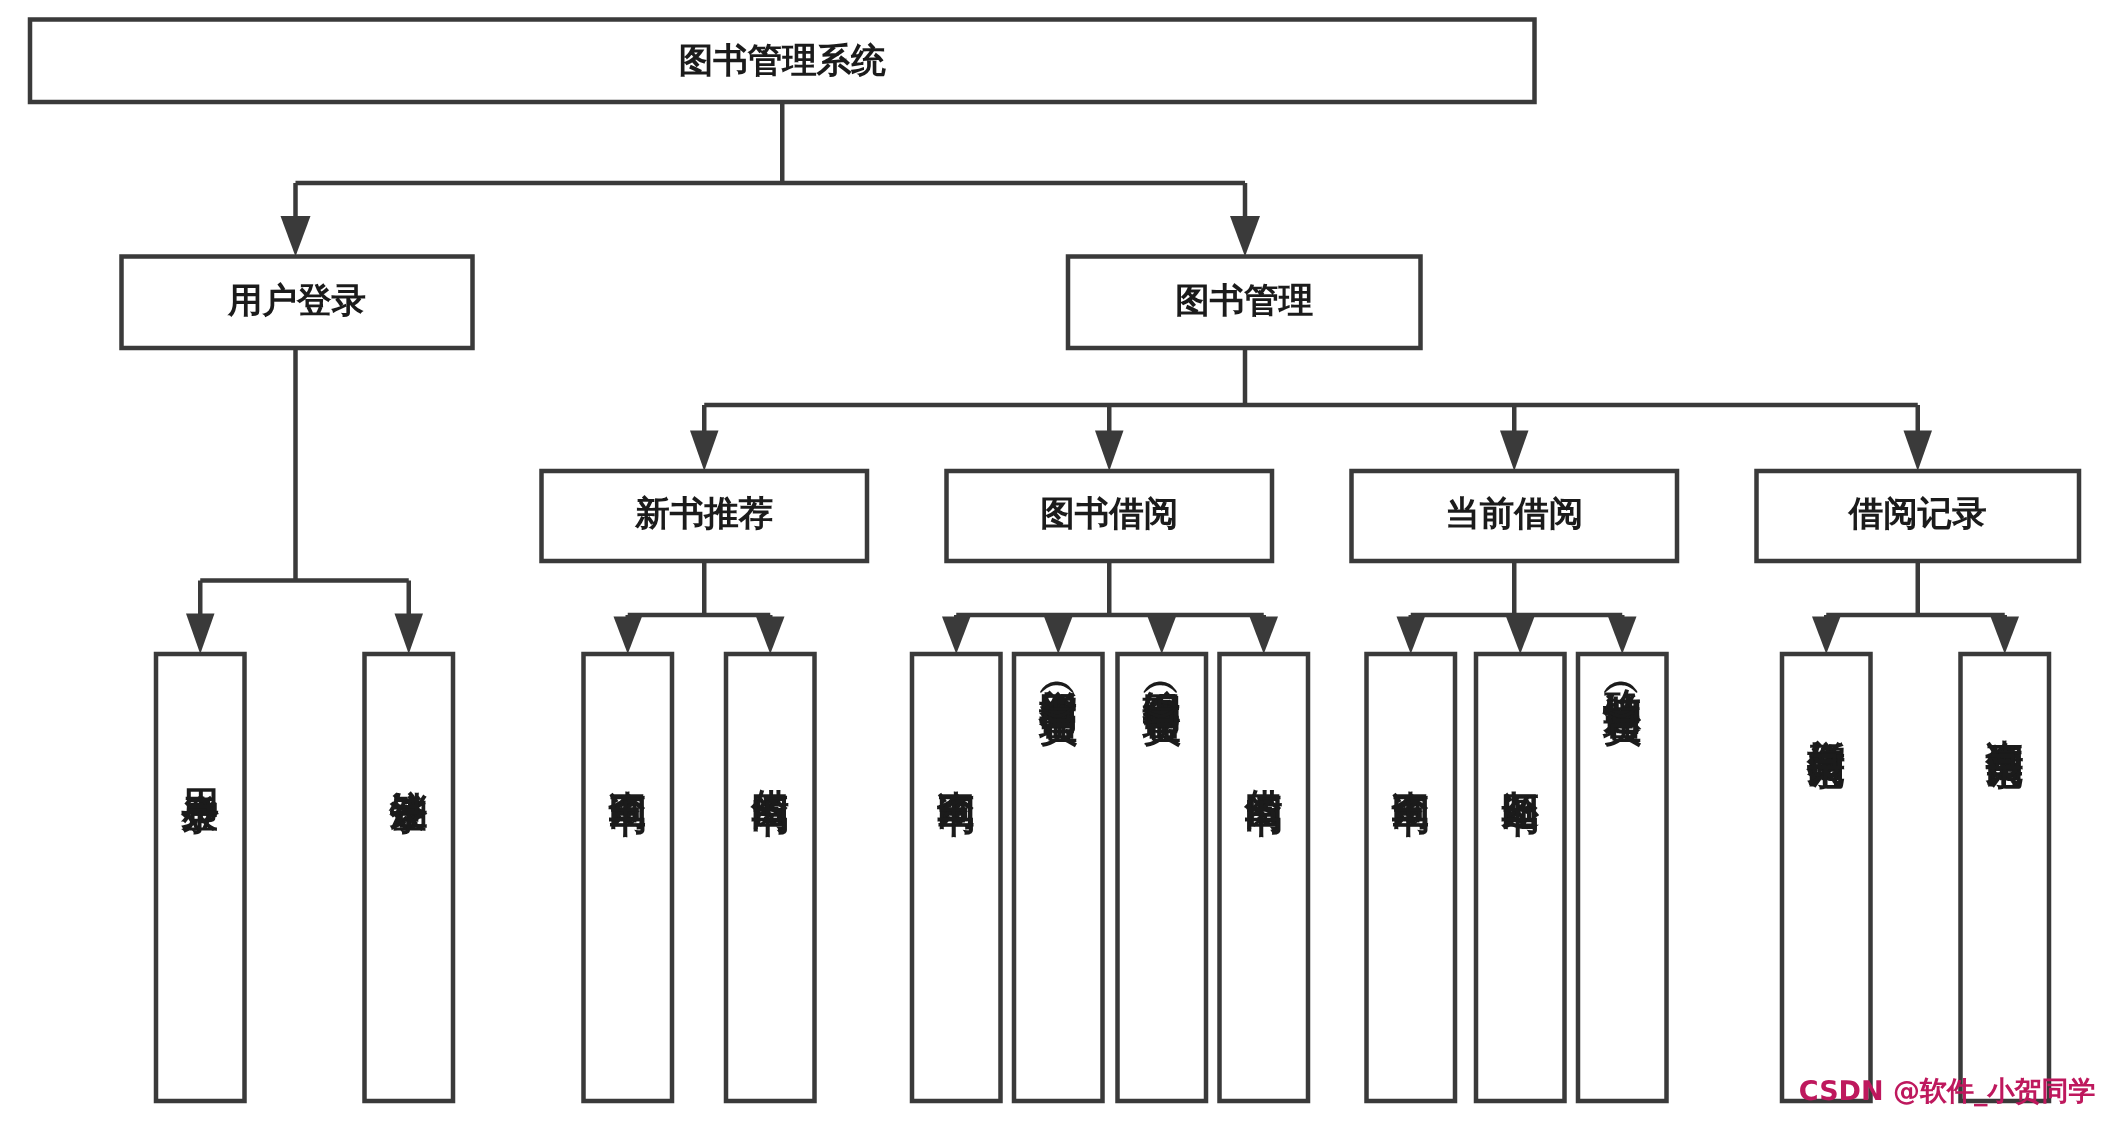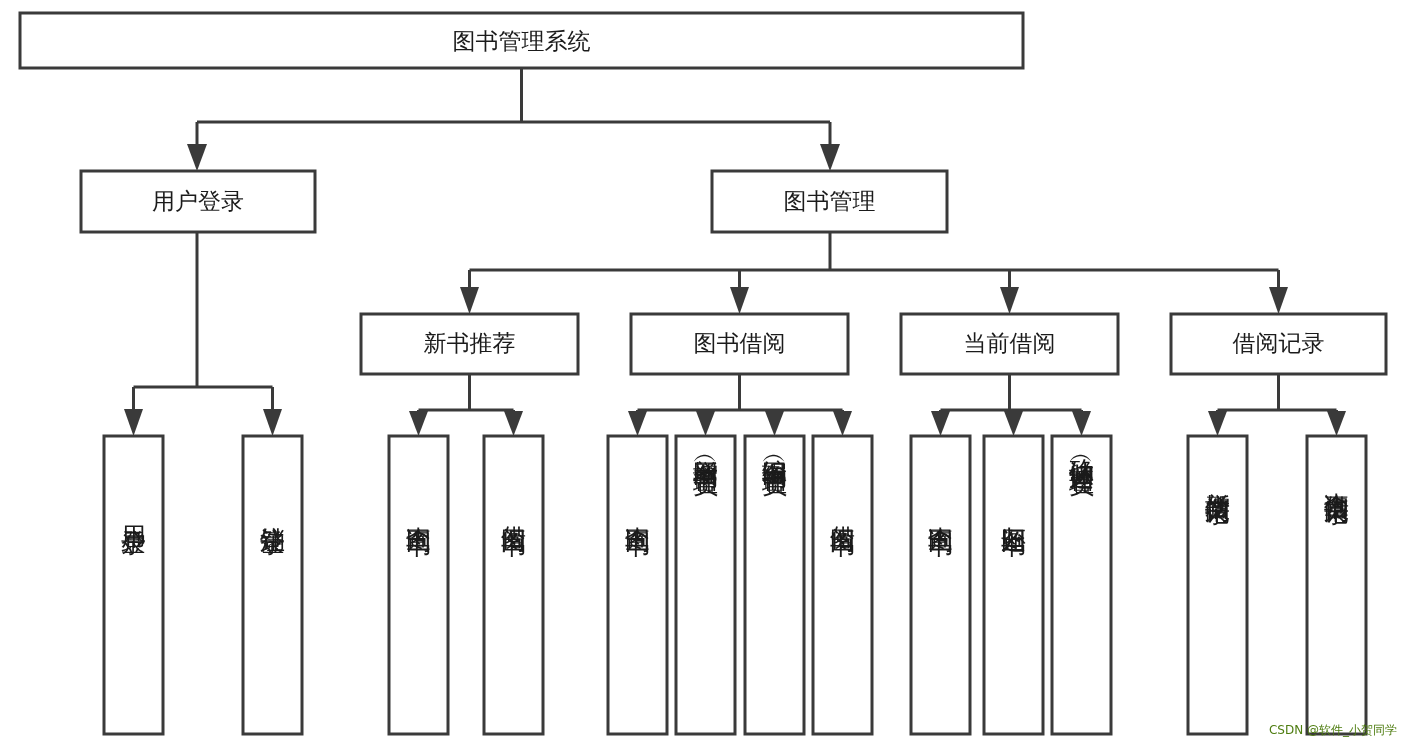--- a/index.html
+++ b/index.html
@@ -11,20 +11,21 @@
     width: 1405px;
     height: 747px;
     overflow: hidden;
     font-family: "DejaVu Sans", "Liberation Sans", sans-serif;
   }
   #diagram-root {
     position: relative;
     width: 1405px;
     height: 747px;
     background: #ffffff;
+    font-weight: bold;
   }
   svg.flow {
     position: absolute;
     left: 0;
     top: 0;
     width: 1405px;
     height: 747px;
   }
   .node-rect {
     fill: #ffffff;
@@ -55,22 +56,22 @@
     writing-mode: vertical-rl;
     text-orientation: upright;
     text-anchor: middle;
     letter-spacing: 2px;
   }
   .watermark {
     position: absolute;
     right: 8px;
     bottom: 8px;
     font-family: "DejaVu Sans", "Liberation Sans", sans-serif;
-    font-size: 12px;
-    color: #4d7c0f;
+    font-size: 18px;
+    color: #be185d;
     white-space: nowrap;
     user-select: none;
   }
 </style>
 </head>
 <body>
 
 <div id="diagram-root">
 
   <svg class="flow" viewBox="0 0 1405 747" xmlns="http://www.w3.org/2000/svg">

